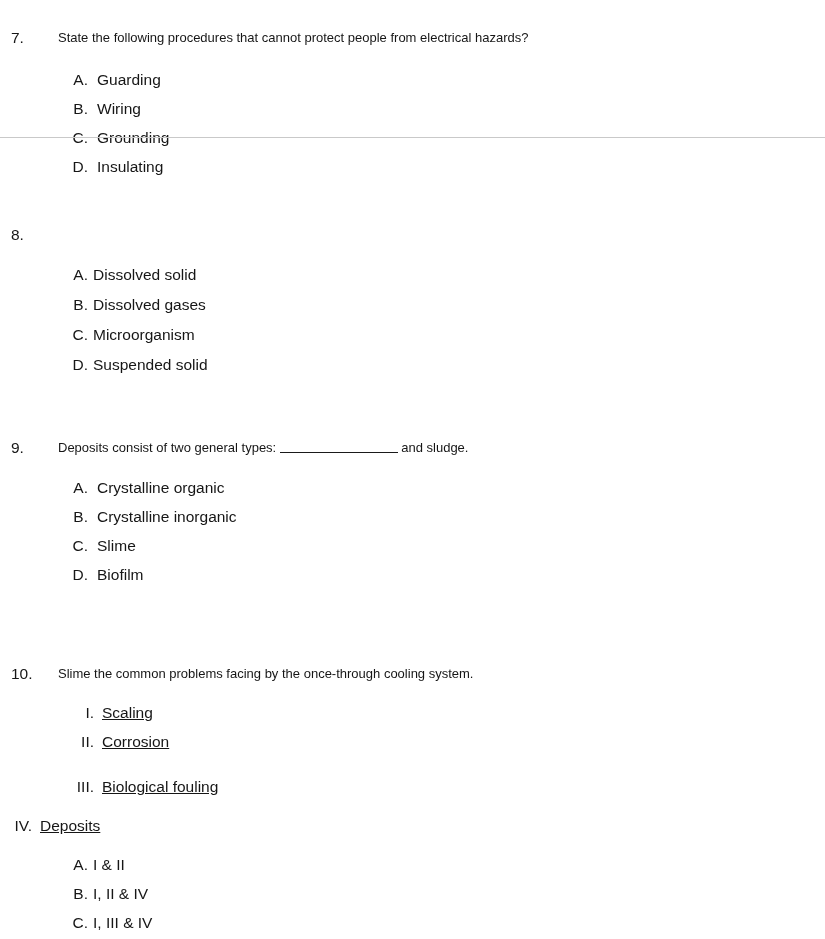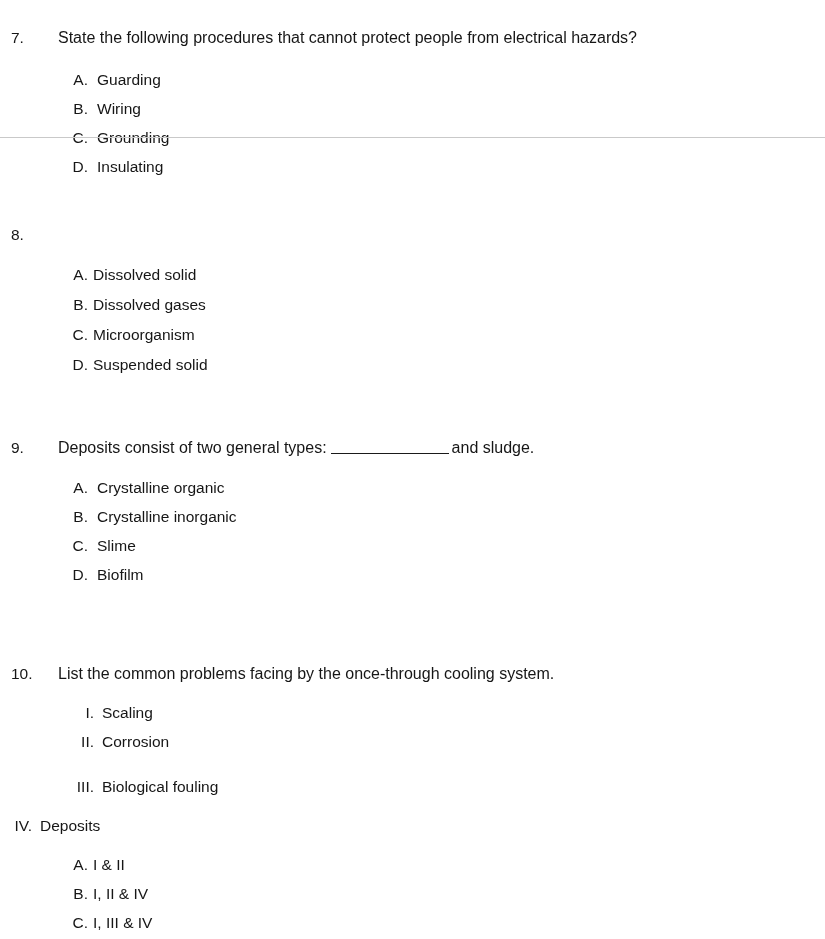--- a/index.html
+++ b/index.html
@@ -47,21 +47,21 @@
   .q-num {
     width: 58px;
     flex: 0 0 58px;
     padding-left: 11px;
     box-sizing: border-box;
     font-size: 15.5px;
     line-height: 20px;
     color: #161616;
   }
   .q-text {
-    font-size: 16px;
+    font-size: 13px;
     line-height: 20px;
     color: #161616;
     white-space: pre-wrap;
   }
   .blank-fill {
     display: inline-block;
     border-bottom: 1.4px solid #1a1a1a;
     width: 118px;
     margin: 0 3px -1px 4px;
     height: 13px;
@@ -90,21 +90,21 @@
   
   .gap-wide .opt-label { width: 20px; }
   .gap-wide .opt-text  { margin-left: 9px; }
 
   
   .gap-tight .opt-label { width: 20px; }
   .gap-tight .opt-text  { margin-left: 5px; }
 
   
   .gap-roman .opt-label { width: 32px; }
-  .gap-roman .opt-text  { margin-left: 8px; }
+  .gap-roman .opt-text  { margin-left: 8px; text-decoration: underline; }
 </style>
 </head>
 <body>
 
 <div class="page">
 
   <div class="scan-line"></div>
 
   <div class="question-block" style="top:28px;">
     <div class="q-head">
@@ -176,21 +176,21 @@
       <div class="option-row" style="padding-left:68px;">
         <span class="opt-label">D.</span>
         <span class="opt-text">Biofilm</span>
       </div>
     </div>
   </div>
 
   <div class="question-block" style="top:664px;">
     <div class="q-head">
       <div class="q-num">10.</div>
-      <div class="q-text"><span>List the common problems facing by the once-through cooling system.</span></div>
+      <div class="q-text"><span>Slime the common problems facing by the once-through cooling system.</span></div>
     </div>
 
     <div class="options gap-roman" style="margin-top:19px;">
       <div class="option-row" style="padding-left:62px;margin-bottom:9px;">
         <span class="opt-label">I.</span>
         <span class="opt-text">Scaling</span>
       </div>
       <div class="option-row" style="padding-left:62px;margin-bottom:25px;">
         <span class="opt-label">II.</span>
         <span class="opt-text">Corrosion</span>

